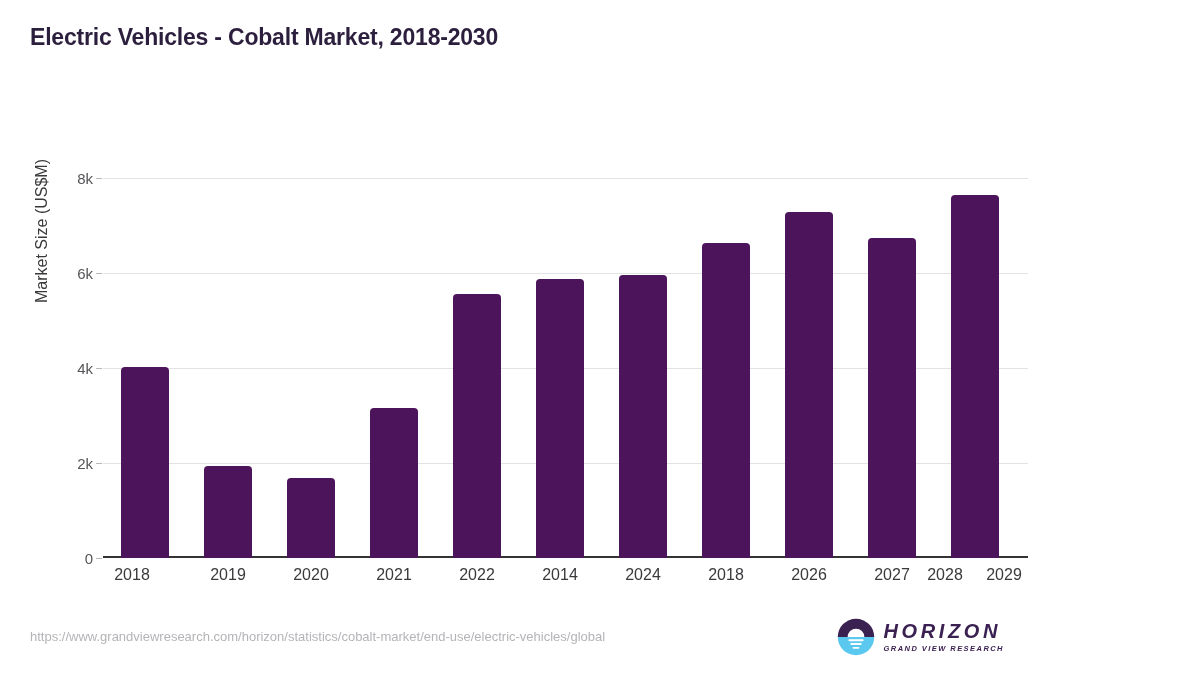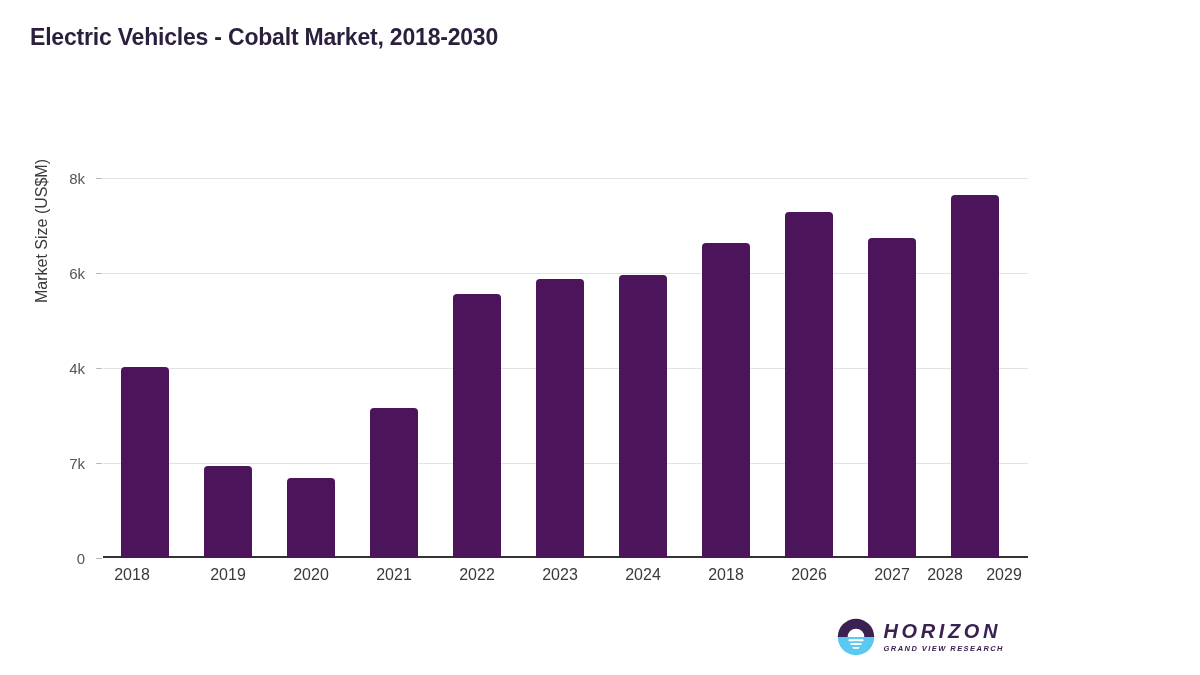--- a/index.html
+++ b/index.html
@@ -60,21 +60,21 @@
   .tick-mark {
     position: absolute;
     width: 6px;
     height: 1px;
     background: #b8b8bd;
     left: -7px;
   }
 
   .ytick-label {
     position: absolute;
-    right: 8px;
+    right: 0;
     text-align: right;
     font-size: 15px;
     color: #555558;
     transform: translateY(-50%);
     white-space: nowrap;
   }
 
   .ytick-labels {
     position: absolute;
     left: 55px;
@@ -162,21 +162,21 @@
 <body>
 
 <div id="page">
 
   <div class="chart-title">Electric Vehicles - Cobalt Market, 2018-2030</div>
 
   <div class="yaxis-title">Market Size (US$M)</div>
 
   <div class="ytick-labels" id="ytick-labels">
       <div class="ytick-label" style="top: 468px;">0</div>
-      <div class="ytick-label" style="top: 372.975px;">7k</div>
+      <div class="ytick-label" style="top: 372.975px;">2k</div>
       <div class="ytick-label" style="top: 277.949px;">4k</div>
       <div class="ytick-label" style="top: 182.924px;">6k</div>
       <div class="ytick-label" style="top: 87.8985px;">8k</div>
     </div>
 
   <div class="plot-area" id="plot-area">
     <div class="axis-base"></div>
   <div class="tick-mark" style="top: 468px;"></div>
       <div class="gridline" style="top: 372.975px;"></div>
       <div class="tick-mark" style="top: 372.975px;"></div>
@@ -200,30 +200,31 @@
       <div class="bar" title="2029: 8440" style="left: 931px; width: 48px; height: 401.007px; background: rgb(75, 20, 91);"></div>
       <div class="bar" title="2030: 9410" style="left: 1014px; width: 48px; height: 447.094px; background: rgb(75, 20, 91);"></div>
     </div>
 
   <div id="xtick-labels">
       <div class="xtick-label" style="left: 92px; width: 80px;">2018</div>
       <div class="xtick-label" style="left: 188px; width: 80px;">2019</div>
       <div class="xtick-label" style="left: 271px; width: 80px;">2020</div>
       <div class="xtick-label" style="left: 354px; width: 80px;">2021</div>
       <div class="xtick-label" style="left: 437px; width: 80px;">2022</div>
-      <div class="xtick-label" style="left: 520px; width: 80px;">2023</div>
+      <div class="xtick-label" style="left: 520px; width: 80px;">2014</div>
       <div class="xtick-label" style="left: 603px; width: 80px;">2024</div>
       <div class="xtick-label" style="left: 686px; width: 80px;">2018</div>
       <div class="xtick-label" style="left: 769px; width: 80px;">2026</div>
       <div class="xtick-label" style="left: 852px; width: 80px;">2027</div>
       <div class="xtick-label" style="left: 905px; width: 80px;">2028</div>
       <div class="xtick-label" style="left: 964px; width: 80px;">2029</div>
       <div class="xtick-label" style="left: 1101px; width: 80px; margin-top: 36px;">2030</div>
     </div>
 
+  <div class="footer-url">https://www.grandviewresearch.com/horizon/statistics/cobalt-market/end-use/electric-vehicles/global</div>
 
   <div class="logo">
     <svg class="logo-mark" viewBox="0 0 100 100">
       <clipPath id="circclip">
           <circle cx="50" cy="50" r="48"></circle>
         </clipPath>
       <g clip-path="url(#circclip)">
         <rect x="0" y="0" width="100" height="50" fill="#3b2152"></rect>
         <rect x="0" y="50" width="100" height="50" fill="#5bc8f0"></rect>
         <path d="M28 50 a22 22 0 0 1 44 0 z" fill="#ffffff"></path>

